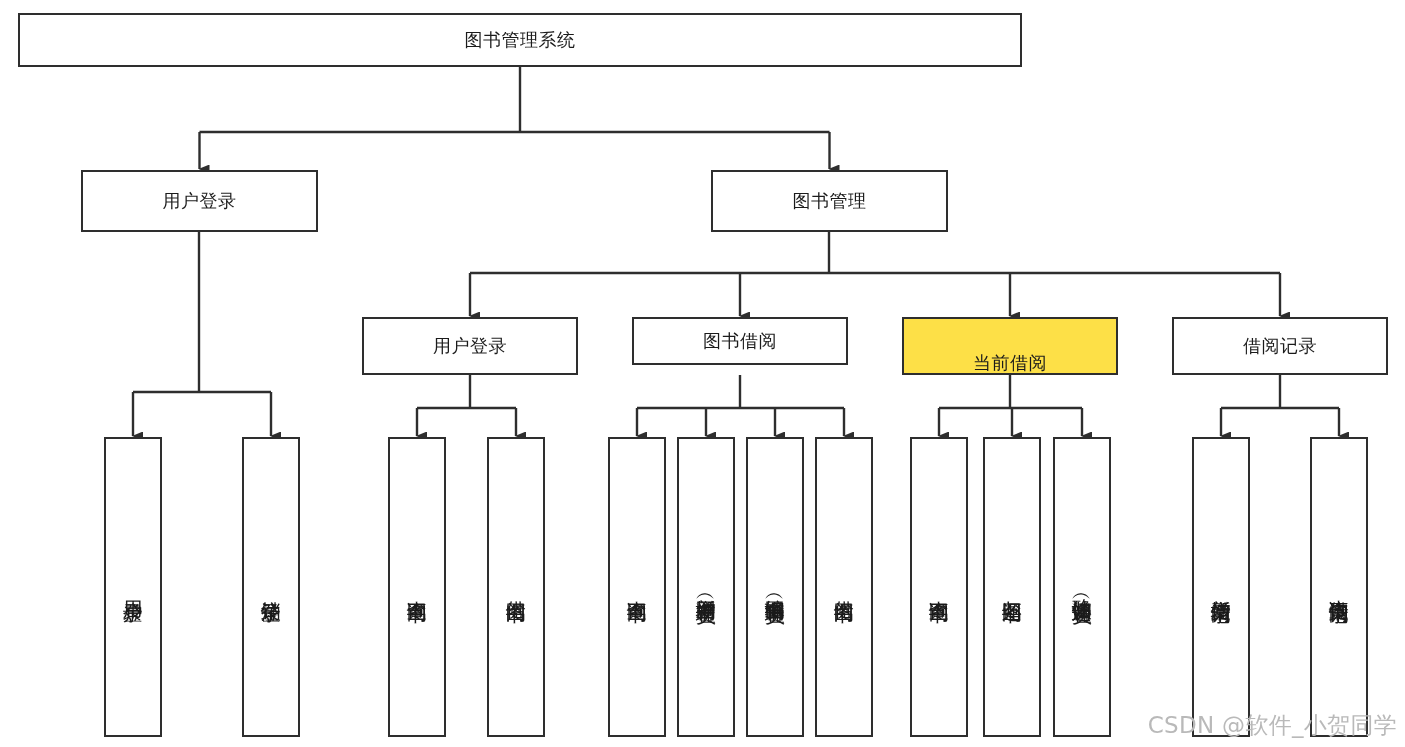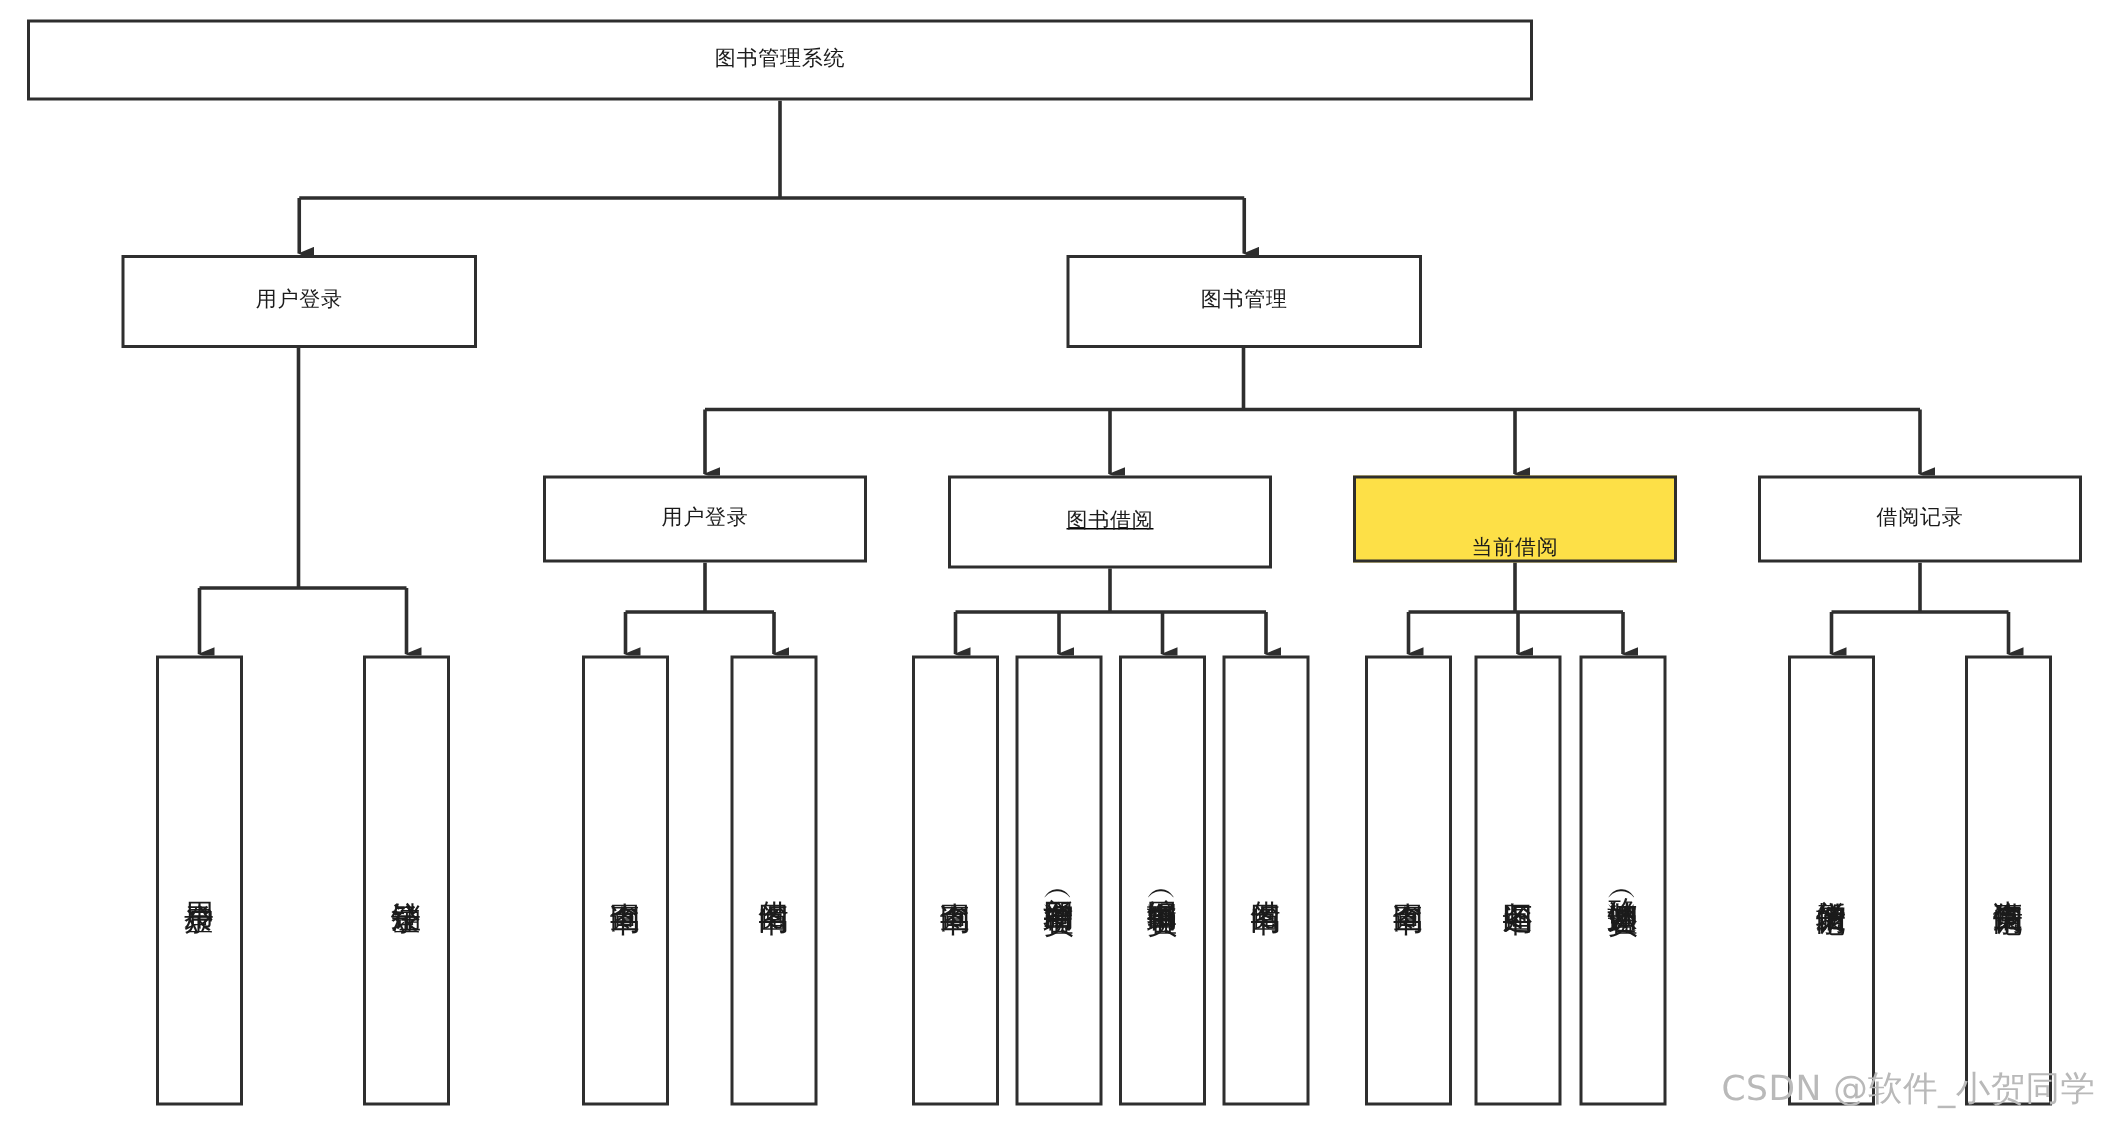--- a/index.html
+++ b/index.html
@@ -35,21 +35,21 @@
     box-sizing: border-box;
     background: #ffffff;
     border: 2px solid #0f172a;
     display: flex;
     align-items: center;
     justify-content: center;
     overflow: hidden;
   }
   .node-box.level-0 { border-width: 2px; }
   .node-label-h {
-    font-size: 14px;
+    font-size: 18px;
     color: #1b1b1b;
     line-height: 1.1;
     letter-spacing: 0.5px;
     white-space: nowrap;
   }
   .node-label-v {
     writing-mode: vertical-rl;
     text-orientation: upright;
     font-size: 20px;
     color: #1b1b1b;
@@ -123,21 +123,21 @@
       </div>
       <div class="node-box level-1" style="left: 81px; top: 170px; width: 237px; height: 62px; border-color: rgb(46, 46, 46); background: rgb(255, 255, 255);">
         <span class="node-label-h" style="color: rgb(27, 27, 27);">用户登录</span>
       </div>
       <div class="node-box level-1" style="left: 711px; top: 170px; width: 237px; height: 62px; border-color: rgb(46, 46, 46); background: rgb(255, 255, 255);">
         <span class="node-label-h" style="color: rgb(27, 27, 27);">图书管理</span>
       </div>
       <div class="node-box level-2" style="left: 362px; top: 317px; width: 216px; height: 58px; border-color: rgb(46, 46, 46); background: rgb(255, 255, 255);">
         <span class="node-label-h" style="color: rgb(27, 27, 27);">用户登录</span>
       </div>
-      <div class="node-box level-2" style="left: 632px; top: 317px; width: 216px; height: 62px; border-color: rgb(46, 46, 46); background: rgb(255, 255, 255); text-decoration: underline;">
+      <div class="node-box level-2" style="left: 632px; top: 317px; width: 216px; height: 48px; border-color: rgb(46, 46, 46); background: rgb(255, 255, 255);">
         <span class="node-label-h" style="color: rgb(27, 27, 27);">图书借阅</span>
       </div>
       <div class="node-box level-2" style="left: 902px; top: 317px; width: 216px; height: 58px; border-color: rgb(46, 46, 46); background: #fde047; align-items: flex-end;">
         <span class="node-label-h" style="color: rgb(27, 27, 27);">当前借阅</span>
       </div>
       <div class="node-box level-2" style="left: 1172px; top: 317px; width: 216px; height: 58px; border-color: rgb(46, 46, 46); background: rgb(255, 255, 255);">
         <span class="node-label-h" style="color: rgb(27, 27, 27);">借阅记录</span>
       </div>
       <div class="node-box level-2" style="left: 104px; top: 437px; width: 58px; height: 300px; border-color: rgb(46, 46, 46); background: rgb(255, 255, 255);">
         <span class="node-label-v" style="color: rgb(27, 27, 27);">用户登录</span>

